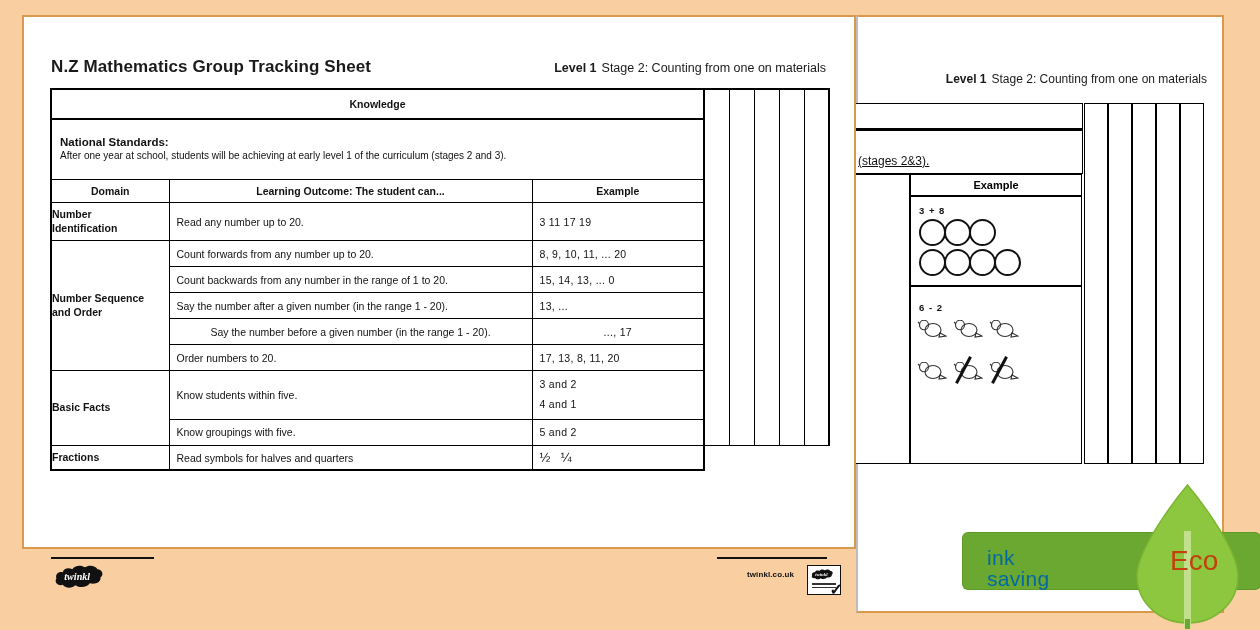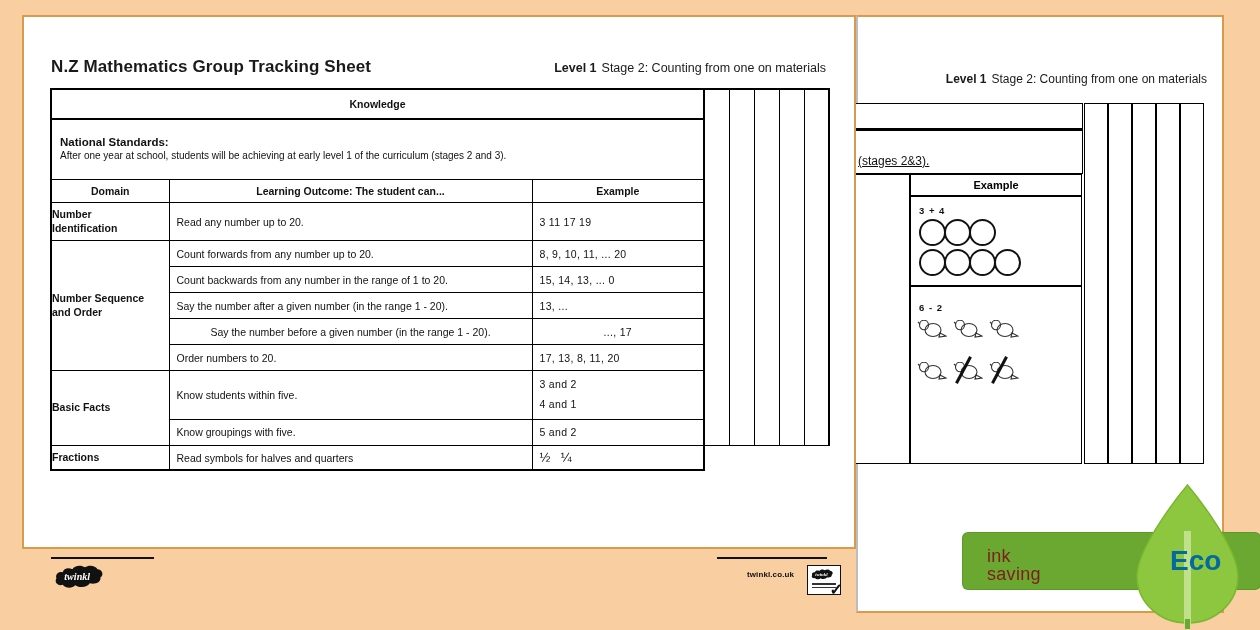--- a/index.html
+++ b/index.html
@@ -125,28 +125,28 @@
 
   
   .eco-wrap{position:absolute;left:963px;top:533px;z-index:12;}
   .eco-bar{
     position:absolute;left:0;top:0;width:297px;height:56px;
     background:#6aa832;border-radius:5px;
     box-shadow:0 0 0 1px #5c9a28;
   }
   .eco-text{
     position:absolute;left:24px;top:14px;
-    font-size:18px;color:#7f1d1d;line-height:1;letter-spacing:.3px;
+    font-size:21px;color:#0369a1;line-height:1;letter-spacing:.3px;
   }
   .leaf{
     position:absolute;left:172px;top:-50px;width:105px;height:146px;z-index:13;
   }
   .eco-word{
     position:absolute;left:207px;top:14px;z-index:14;
-    font-size:28px;font-weight:bold;color:#0369a1;line-height:1;
+    font-size:28px;font-weight:normal;color:#c2410c;line-height:1;
   }
 </style>
 </head>
 <body>
 
 <div id="stage">
 
   <div class="page" id="page-back">
     <div class="pg-inner">
 
@@ -157,21 +157,21 @@
       <div class="bpbox" style="left:-10px;top:86px;width:235px;height:27px;border-bottom-width:2.5px;"></div>
 
       <div class="bpbox" style="left:-10px;top:113px;width:235px;height:44px;"></div>
       <div class="bp-lbl" style="left:0px;top:137px;font-weight:normal;font-size:12px;letter-spacing:0;text-decoration:underline;">(stages 2&amp;3).</div>
 
       <div class="bpbox" style="left:-10px;top:157px;width:62px;height:290px;"></div>
 
       <div class="bp-ex-head">Example</div>
 
       <div class="bpbox" style="left:52px;top:179px;width:172px;height:90px;"></div>
-      <div class="bp-lbl" style="left:61px;top:188px;">3 + 4</div>
+      <div class="bp-lbl" style="left:61px;top:188px;">3 + 8</div>
       <div class="circ" style="left:61px;top:202px;"></div>
       <div class="circ" style="left:86px;top:202px;"></div>
       <div class="circ" style="left:111px;top:202px;"></div>
       <div class="circ" style="left:61px;top:232px;"></div>
       <div class="circ" style="left:86px;top:232px;"></div>
       <div class="circ" style="left:111px;top:232px;"></div>
       <div class="circ" style="left:136px;top:232px;"></div>
 
       <div class="bpbox" style="left:52px;top:269px;width:172px;height:178px;"></div>
       <div class="bp-lbl" style="left:61px;top:285px;">6 - 2</div>

